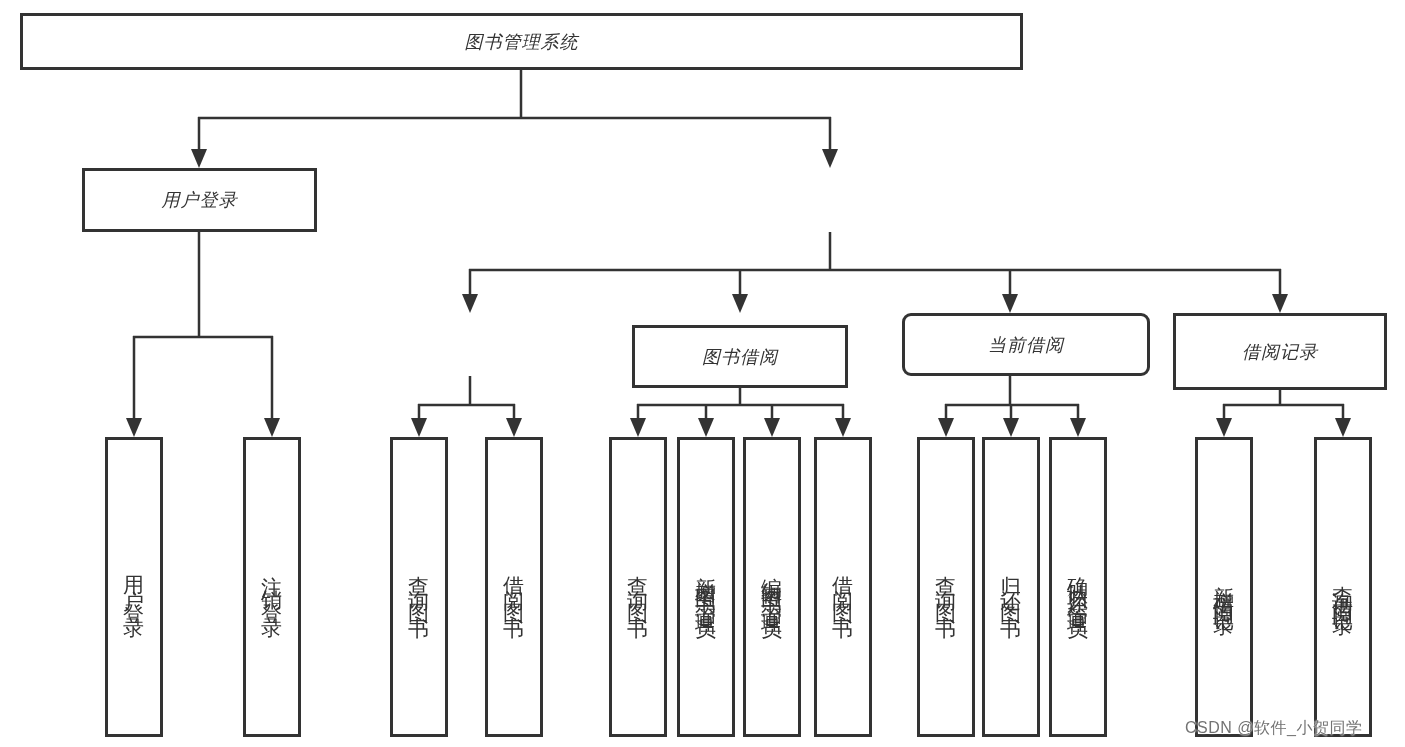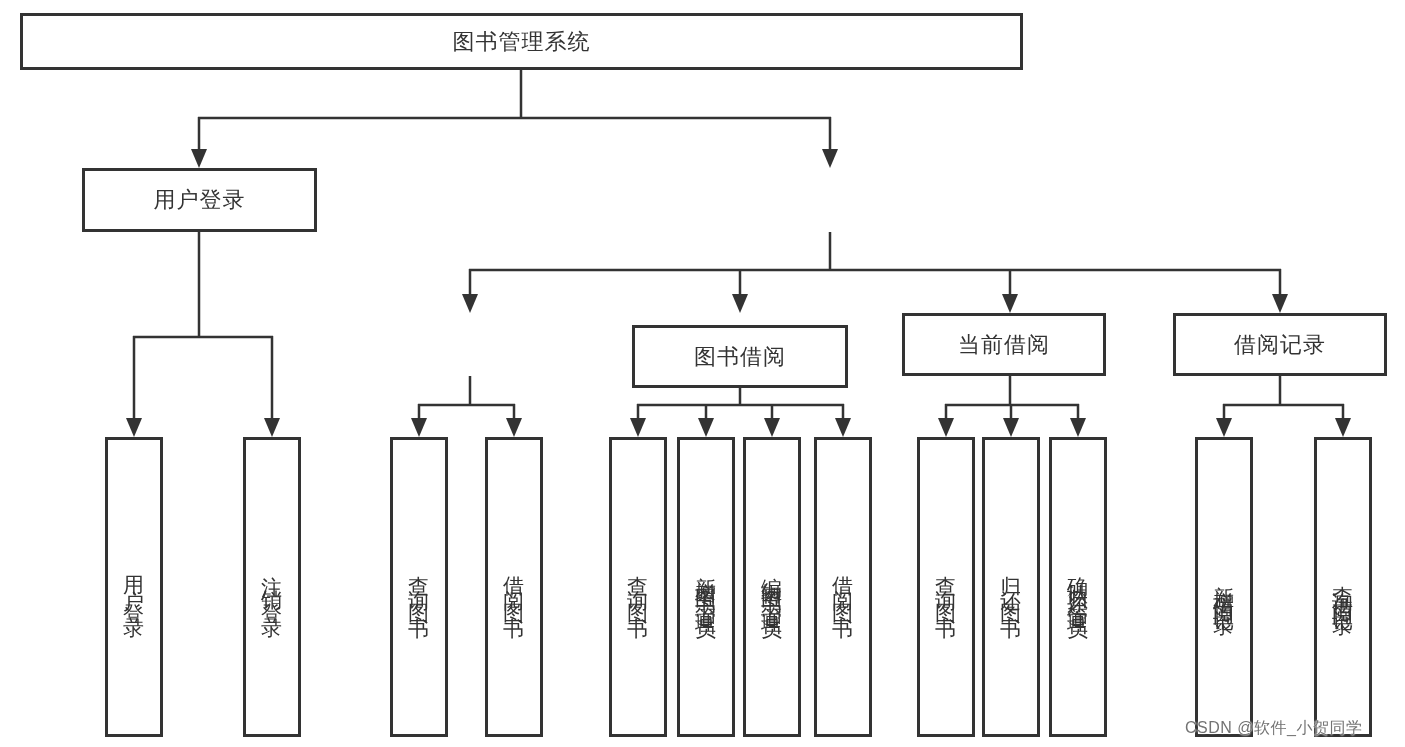--- a/index.html
+++ b/index.html
@@ -24,44 +24,45 @@
     position: absolute;
     box-sizing: border-box;
     background: #ffffff;
     border: 3px solid #333333;
     display: flex;
     align-items: center;
     justify-content: center;
     color: #333333;
   }
   .node.h span {
-    font-size: 22px;
+    font-size: 18px;
     letter-spacing: 1px;
     white-space: nowrap;
+    font-style: italic;
   }
   .node.v span {
     writing-mode: vertical-rl;
     text-orientation: mixed;
     font-size: 21px;
     line-height: 1;
     white-space: nowrap;
   }
   .node.v.vshort span { letter-spacing: 14px; }
   .node.v.vlong  span { letter-spacing: 6px; }
 
   
   .n-root   { left: 20px;  top: 13px;  width: 1003px; height: 57px; }
   
   .n-login  { left: 82px;  top: 168px; width: 235px; height: 64px; }
   .n-mgmt   { left: 712px; top: 168px; width: 235px; height: 64px; }
   
   .n-rec    { left: 363px;  top: 313px; width: 215px; height: 63px; }
   .n-borrow { left: 632px;  top: 313px; width: 216px; height: 63px; margin-top: 12px; }
-  .n-cur    { left: 902px;  top: 313px; width: 204px; height: 63px; }
-  .n-log    { left: 1173px; top: 313px; width: 214px; height: 63px; }
+  .n-cur    { left: 902px;  top: 313px; width: 248px; height: 63px; border-radius: 9px; }
+  .n-log    { left: 1173px; top: 313px; width: 214px; height: 77px; }
   
   .leaf { top: 437px; width: 58px; height: 300px; }
   .n-a1 { left: 105px; }
   .n-a2 { left: 243px; }
   .n-b1 { left: 390px; }
   .n-b2 { left: 485px; }
   .n-c1 { left: 609px; }
   .n-c2 { left: 677px; }
   .n-c3 { left: 743px; }
   .n-c4 { left: 814px; }

